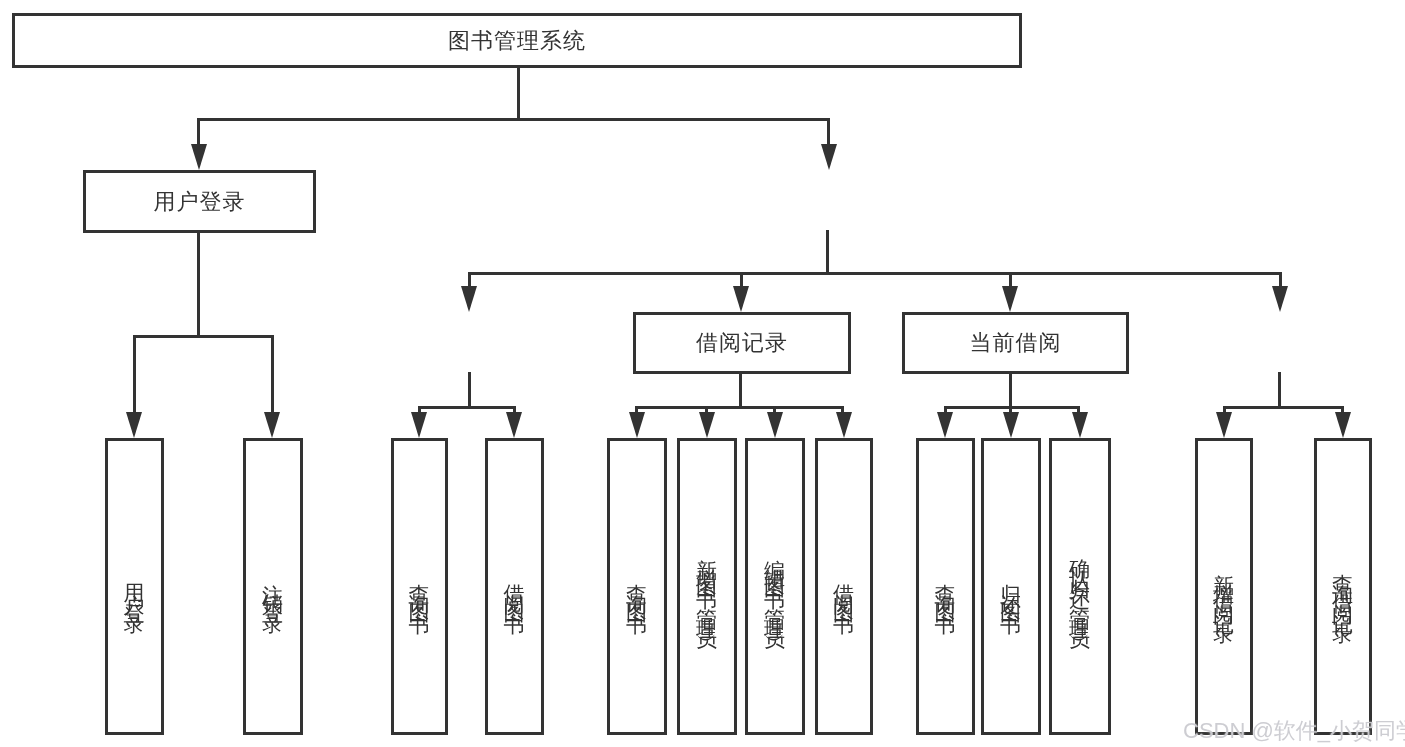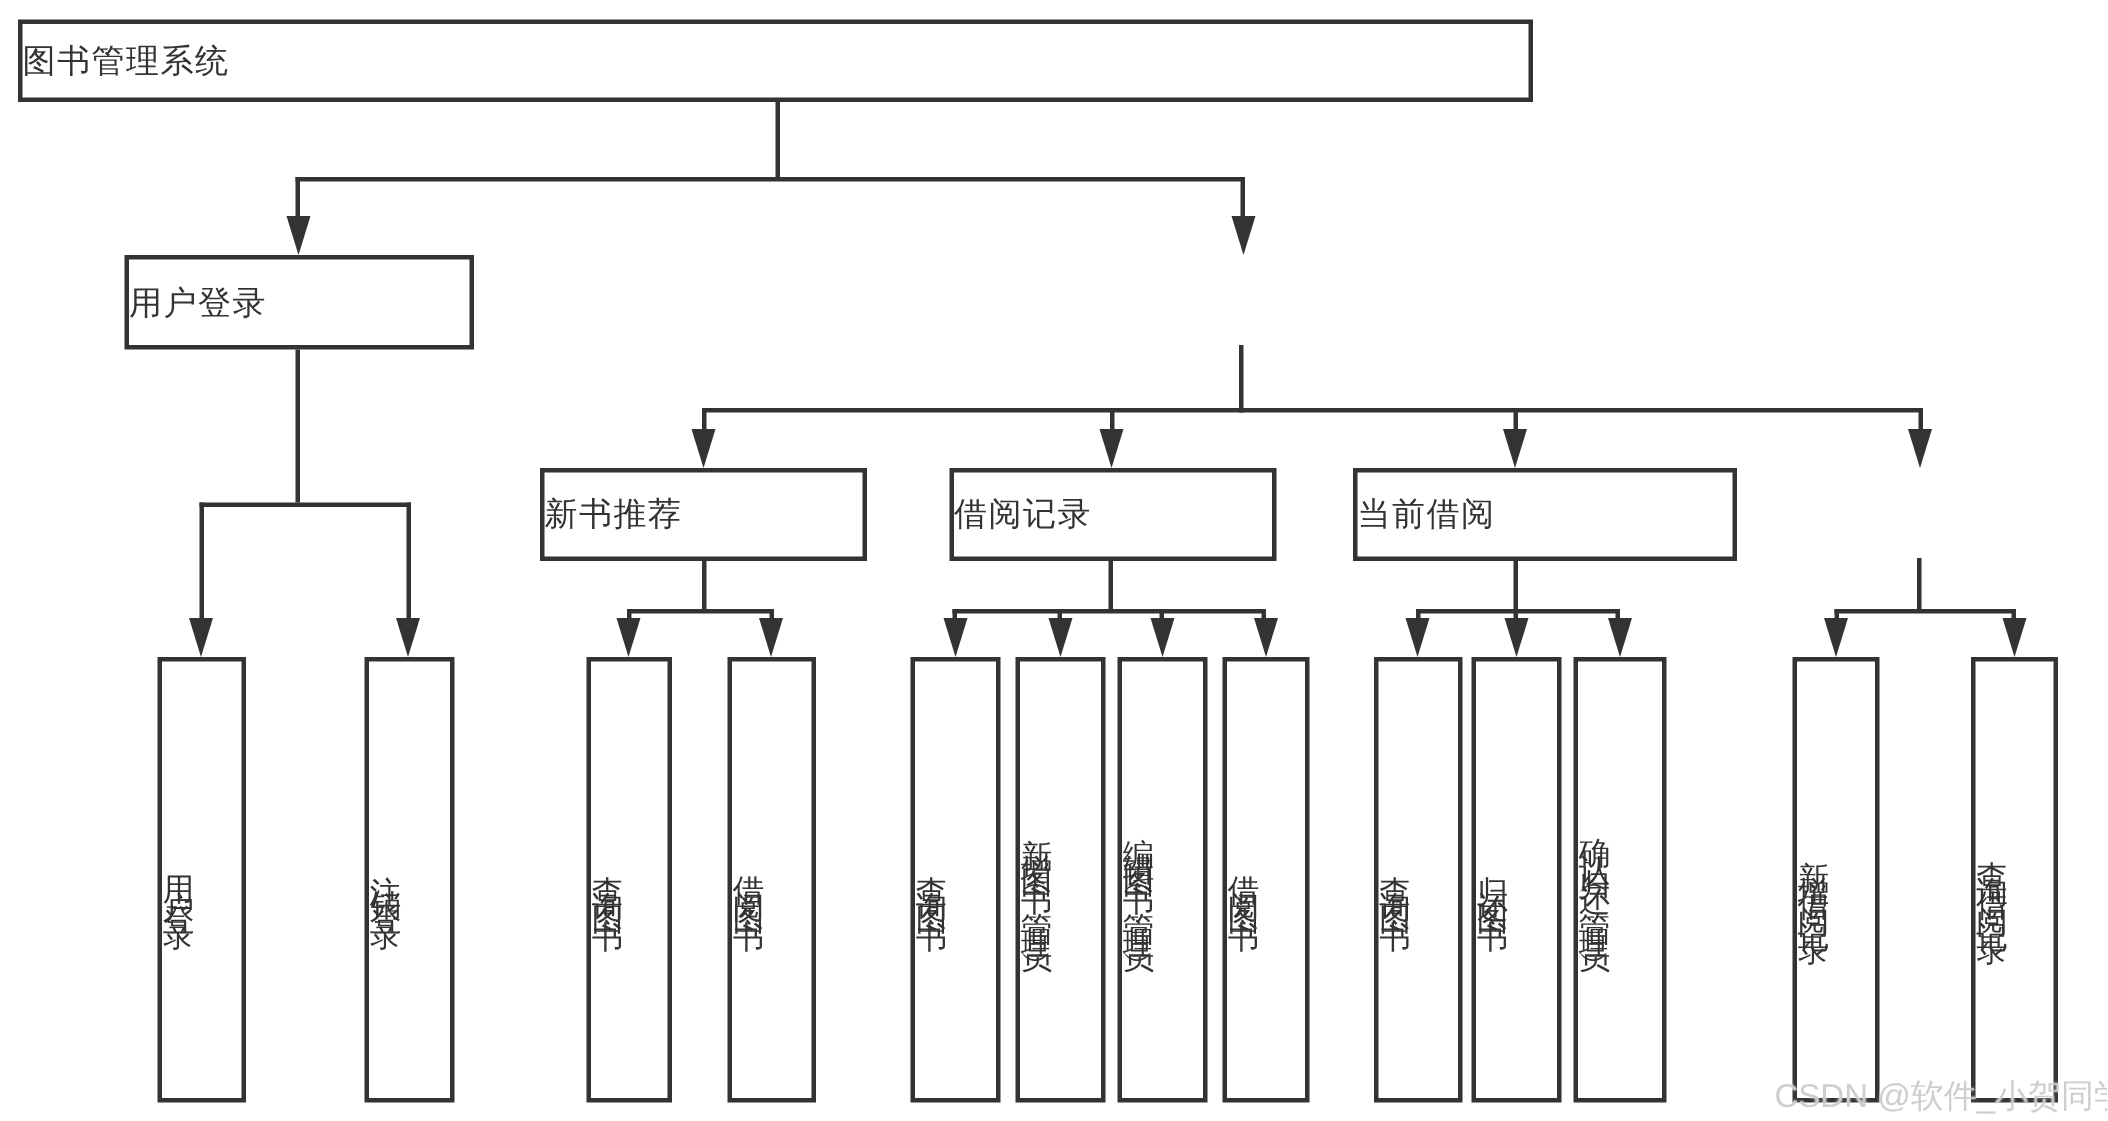--- a/index.html
+++ b/index.html
@@ -4,21 +4,21 @@
 <style>
   * { margin:0; padding:0; box-sizing:border-box; }
   html,body { background:#ffffff; }
   body { font-family:"Liberation Sans","DejaVu Sans",sans-serif; }
   .canvas {
     position:relative; width:1405px; height:747px;
     background:#ffffff; overflow:hidden;
   }
   .box {
     position:absolute; background:#ffffff; border:3px solid #333333;
-    display:flex; align-items:center; 
+    display:flex; align-items:center; justify-content:center;
     color:#333333; font-size:22px; letter-spacing:1px; z-index:2;
   }
   .leaf { top:438px; height:297px; }
   .leaf .vt {
     writing-mode:vertical-rl; text-orientation:mixed;
     font-size:21px; letter-spacing:10px; color:#333333; line-height:1;
   }
   .hl { position:absolute; height:3px; background:#333333; z-index:1; }
   .vl { position:absolute; width:3px; background:#333333; z-index:1; }
   .arrow {
@@ -39,29 +39,26 @@
 
   <div class="box" style="left:12px; top:13px; width:1010px; height:55px;">
     <span>图书管理系统</span>
   </div>
 
   <div class="box" style="left:83px; top:170px; width:233px; height:63px;">
     <span>用户登录</span>
   </div>
 
 
-  <div class="box" style="left:360px; top:312px; width:218px; height:62px;">
-    <span>新书推荐</span>
-  </div>
 
   <div class="box" style="left:633px; top:312px; width:218px; height:62px;">
     <span>借阅记录</span>
   </div>
 
-  <div class="box" style="left:902px; top:312px; width:256px; height:62px;">
+  <div class="box" style="left:902px; top:312px; width:227px; height:62px;">
     <span>当前借阅</span>
   </div>
 
 
   <div class="box leaf" style="left:105px; width:59px;">
     <span class="vt">用户登录</span>
   </div>
   <div class="box leaf" style="left:243px; width:60px;">
     <span class="vt">注销登录</span>
   </div>

